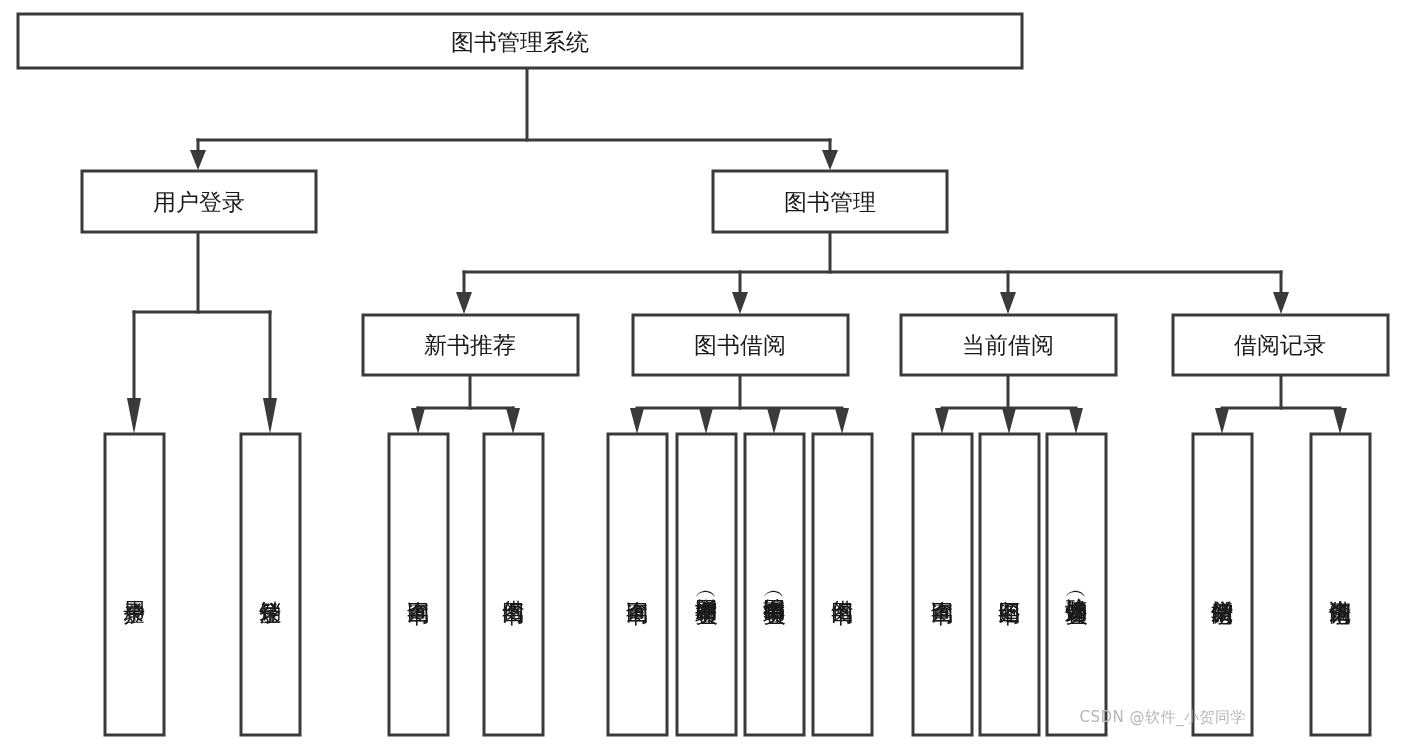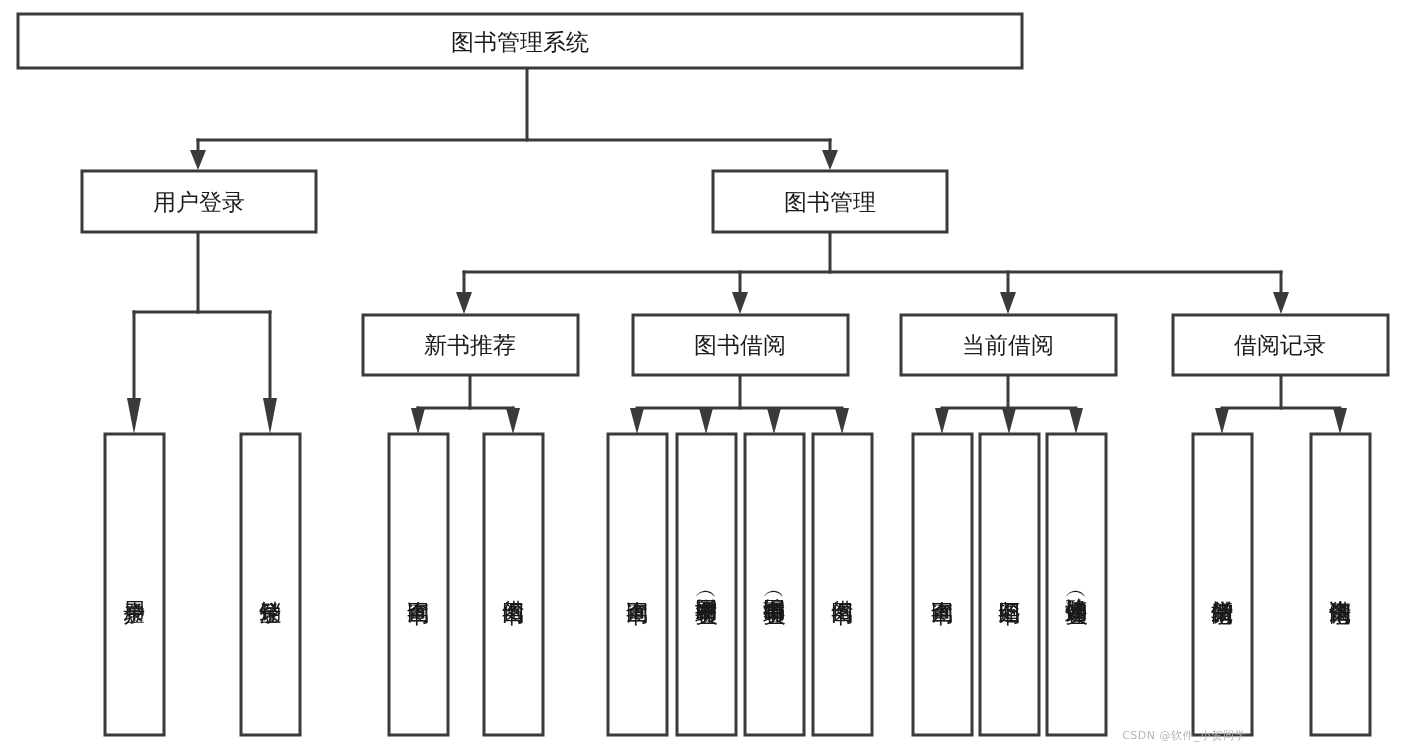--- a/index.html
+++ b/index.html
@@ -61,23 +61,23 @@
     align-items: center;
     justify-content: center;
     text-align: center;
     white-space: nowrap;
     pointer-events: none;
     user-select: none;
   }
   .watermark {
     position: absolute;
     right: 10px;
-    bottom: 4px;
-    font-family: "DejaVu Sans", "Liberation Sans", sans-serif;
-    font-size: 11px;
+    bottom: 20px;
+    font-family: "DejaVu Sans", "Liberation Sans", sans-serif;
+    font-size: 15px;
     color: #b6b6b6;
     letter-spacing: 0.5px;
     white-space: nowrap;
   }
 </style>
 </head>
 <body>
 
 <div id="canvas">
 

